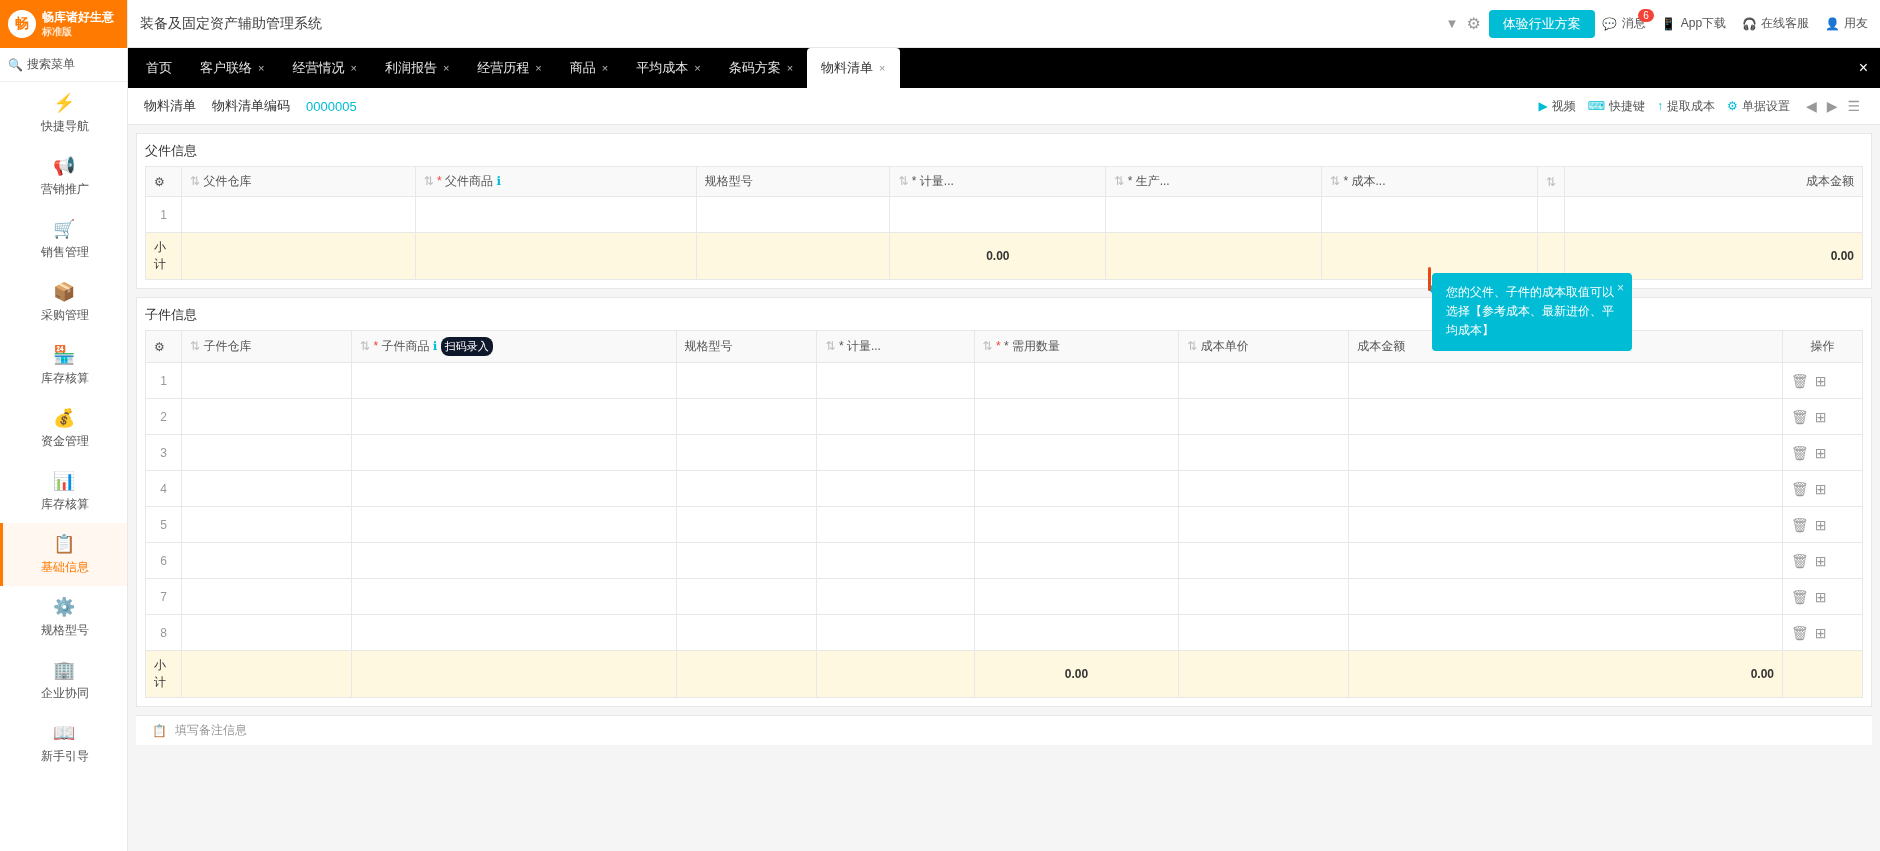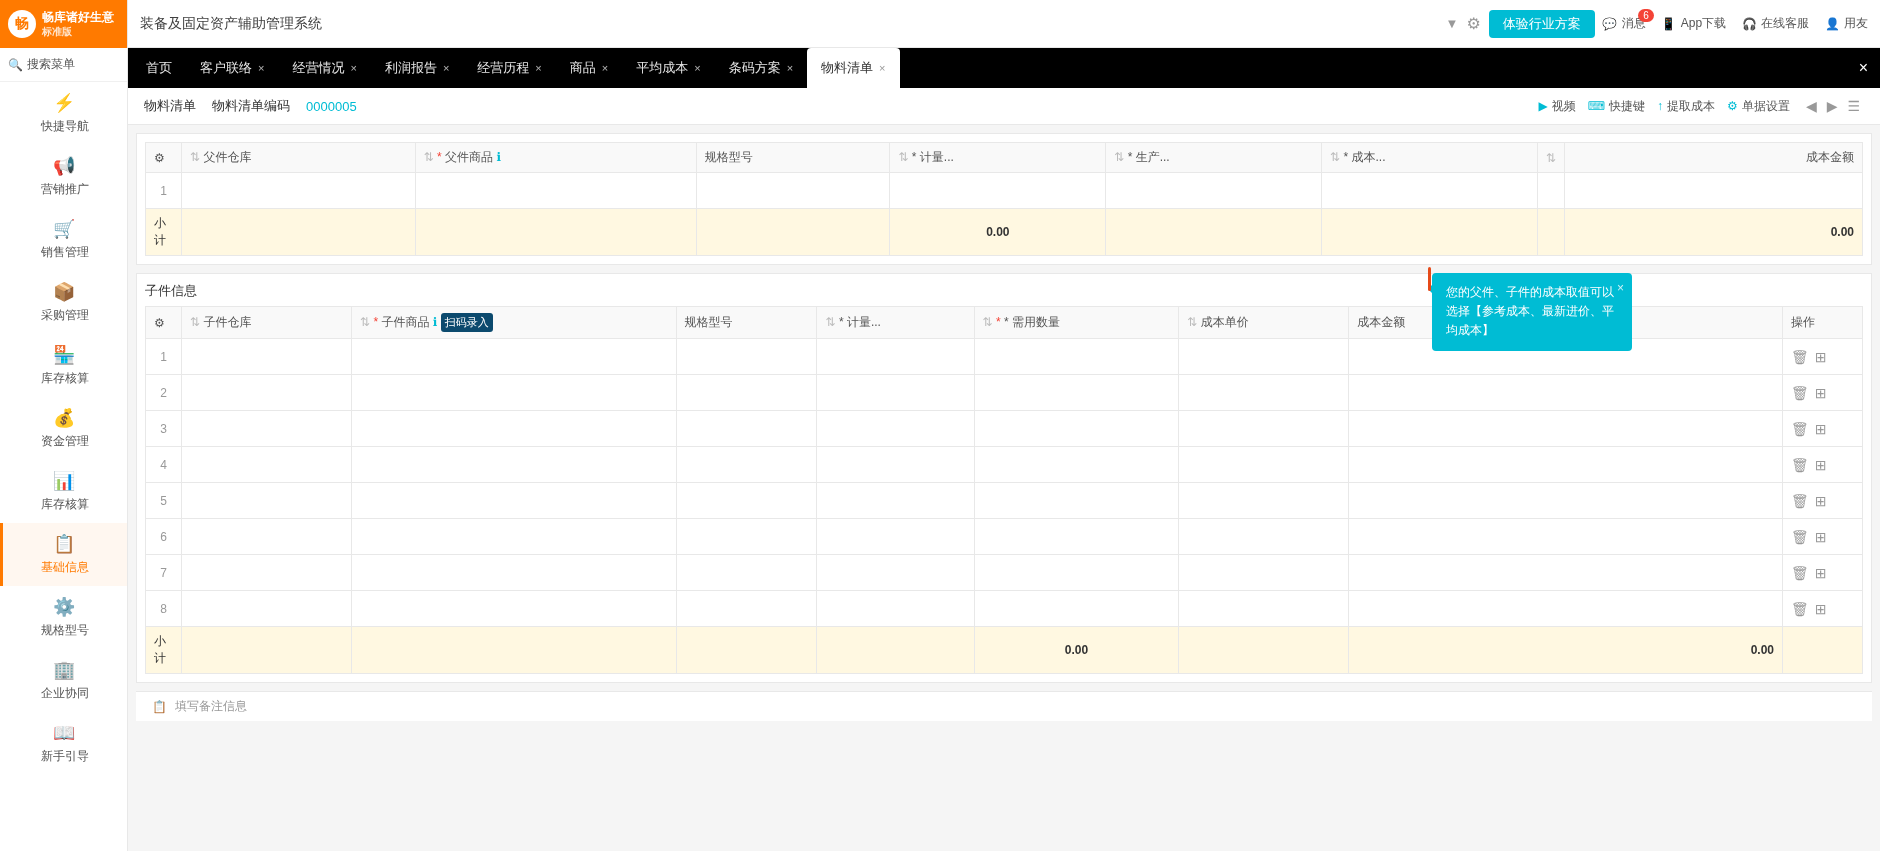--- a/index.html
+++ b/index.html
@@ -177,24 +177,24 @@
       border: 1px solid #e8e8e8;
       padding: 6px 8px;
       font-size: 12px;
       color: #333;
       height: 36px;
     }
     .data-table .row-num { color: #999; text-align: center; width: 36px; }
     .data-table .subtotal-row td { background: #fff8e1; font-weight: 500; }
     .required-star { color: #f44336; }
     .scan-btn {
-      background: #0c4a6e;
+      background: #0f172a;
       color: #fff;
       border: none;
-      border-radius: 3px;
+      border-radius: 8px;
       padding: 2px 4px;
       font-size: 11px;
       cursor: pointer;
     }
     .action-icons { display: flex; gap: 6px; align-items: center; }
     .action-icon { color: #999; cursor: pointer; font-size: 14px; }
 
     
     .tooltip-box {
       position: absolute;
@@ -410,20 +410,21 @@
 
     <div style="position:relative; margin: 0 8px;">
 
       <div class="tooltip-box">
         <div class="tooltip-indicator"></div>
         <span class="tooltip-close">×</span>
         <span>您的父件、子件的成本取值可以选择【参考成本、最新进价、平均成本】</span>
       </div>
 
       <div class="section" style="margin-bottom:8px;margin-left:0;margin-right:0;">
+        <div class="section-title">父件信息</div>
         <table class="data-table">
           <thead>
             <tr>
               <th style="width:36px;">
                 <span>⚙</span>
               </th>
               <th>
                 <span style="color:#bbb;">⇅</span>
                 <span>父件仓库</span>
               </th>
@@ -506,21 +507,21 @@
               <th>
                 <span style="color:#bbb;">⇅</span>
                 <span class="required-star">*</span>
                 <span>* 需用数量</span>
               </th>
               <th>
                 <span style="color:#bbb;">⇅</span>
                 <span>成本单价</span>
               </th>
               <th style="min-width:200px;">成本金额</th>
-              <th style="width:80px;">操作</th>
+              <th style="width:80px;text-align:center;">操作</th>
             </tr>
           </thead>
           <tbody id="child-tbody">
           <tr>
       <td class="row-num">1</td>
       <td></td>
       <td></td>
       <td></td>
       <td></td>
       <td></td>

